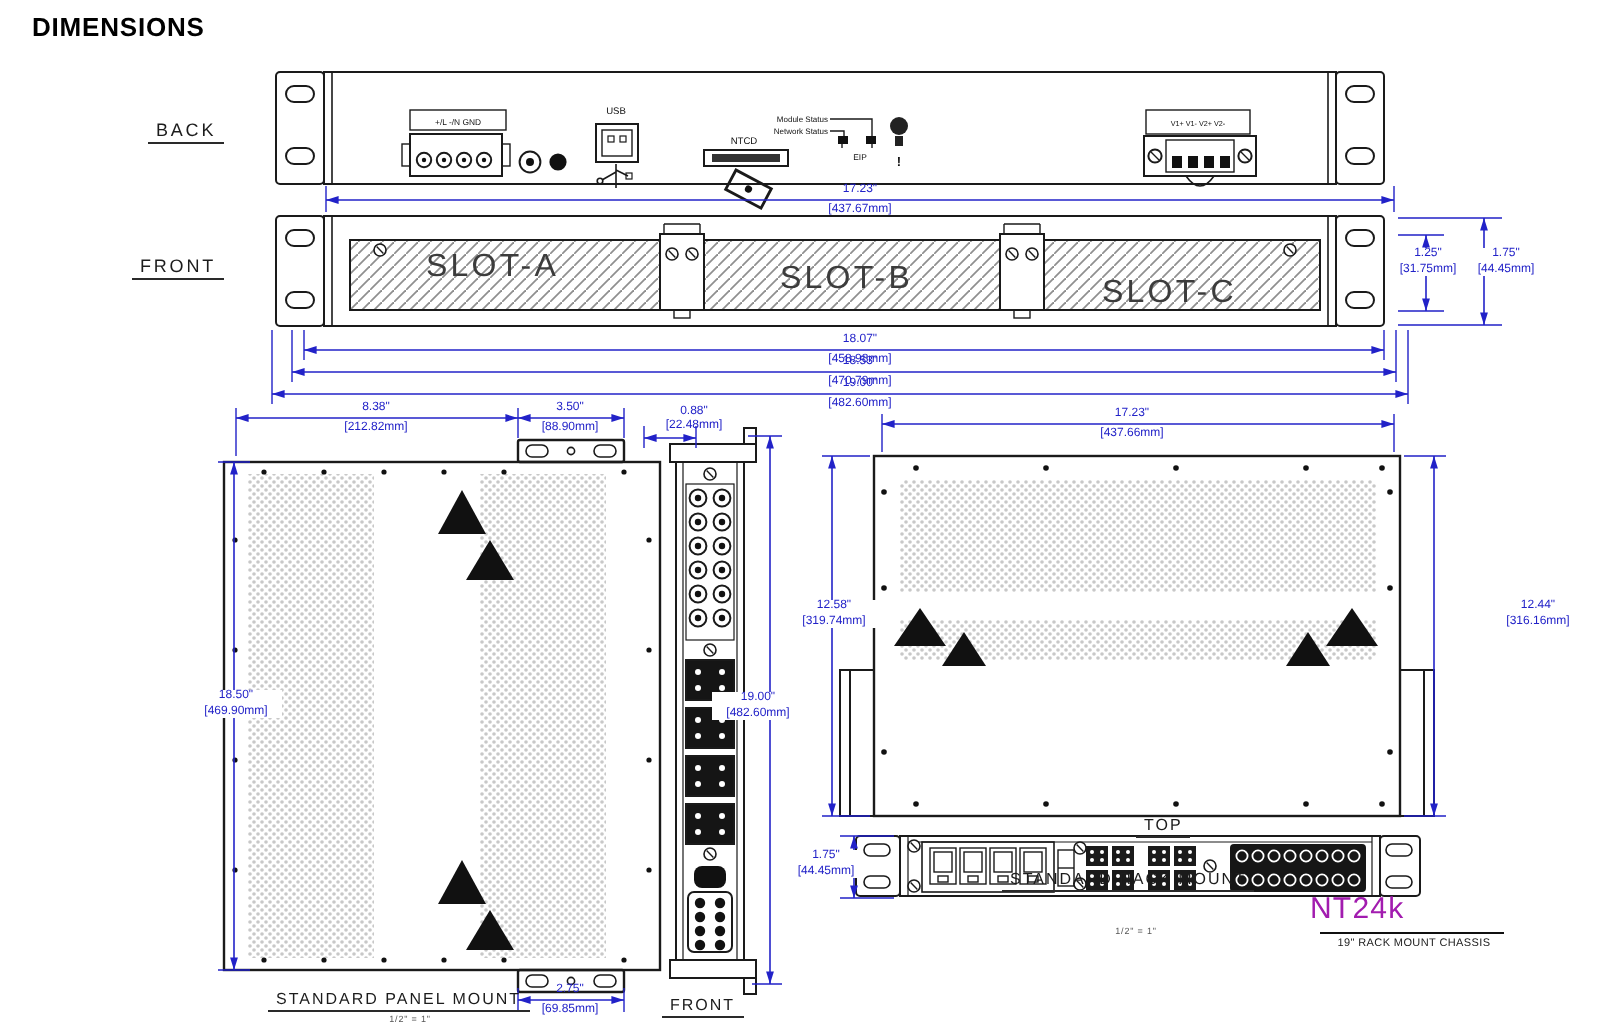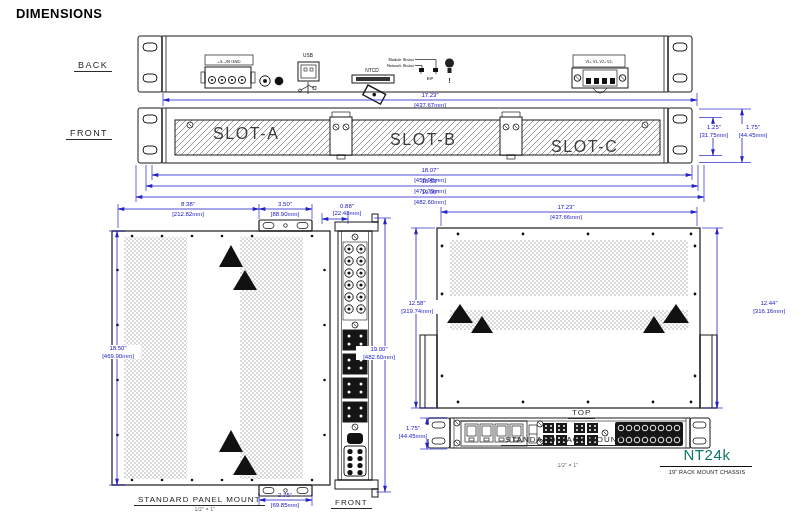--- a/index.html
+++ b/index.html
@@ -12,21 +12,21 @@
              padding:0 4px 1px;white-space:nowrap;text-align:right}
   .viewlabel.sm{font-size:8px;letter-spacing:1px}
   .slot{font-size:16px;color:#3c3c3c;letter-spacing:1.6px;white-space:nowrap}
   .dim{font-size:6px;line-height:6px;color:#2222c8;text-align:center;white-space:nowrap}
   .dim span{display:block}
   .dim .mm{margin-top:4px}
   .dim.solid{background:#fff;padding:0 1px}
   .dim.solid .mm{margin-top:2px}
   .dim.above .mm{margin-top:1px}
   .scalenote{font-size:4.5px;color:#555;text-align:center;letter-spacing:.4px;white-space:nowrap}
-  .pname{font-size:15px;color:#0f766e;text-align:center;letter-spacing:.6px}
+  .pname{font-size:15px;color:#a21caf;text-align:left;letter-spacing:.6px}
   .prule{border-top:1.5px solid #101010;height:0}
   .psub{font-size:5.5px;color:#1a1a1a;text-align:center;letter-spacing:.2px;white-space:nowrap}
 </style>
 </head>
 <body>
 
 <div class="canvas">
 
   <svg class="layer" width="0" height="0">
     <defs>

